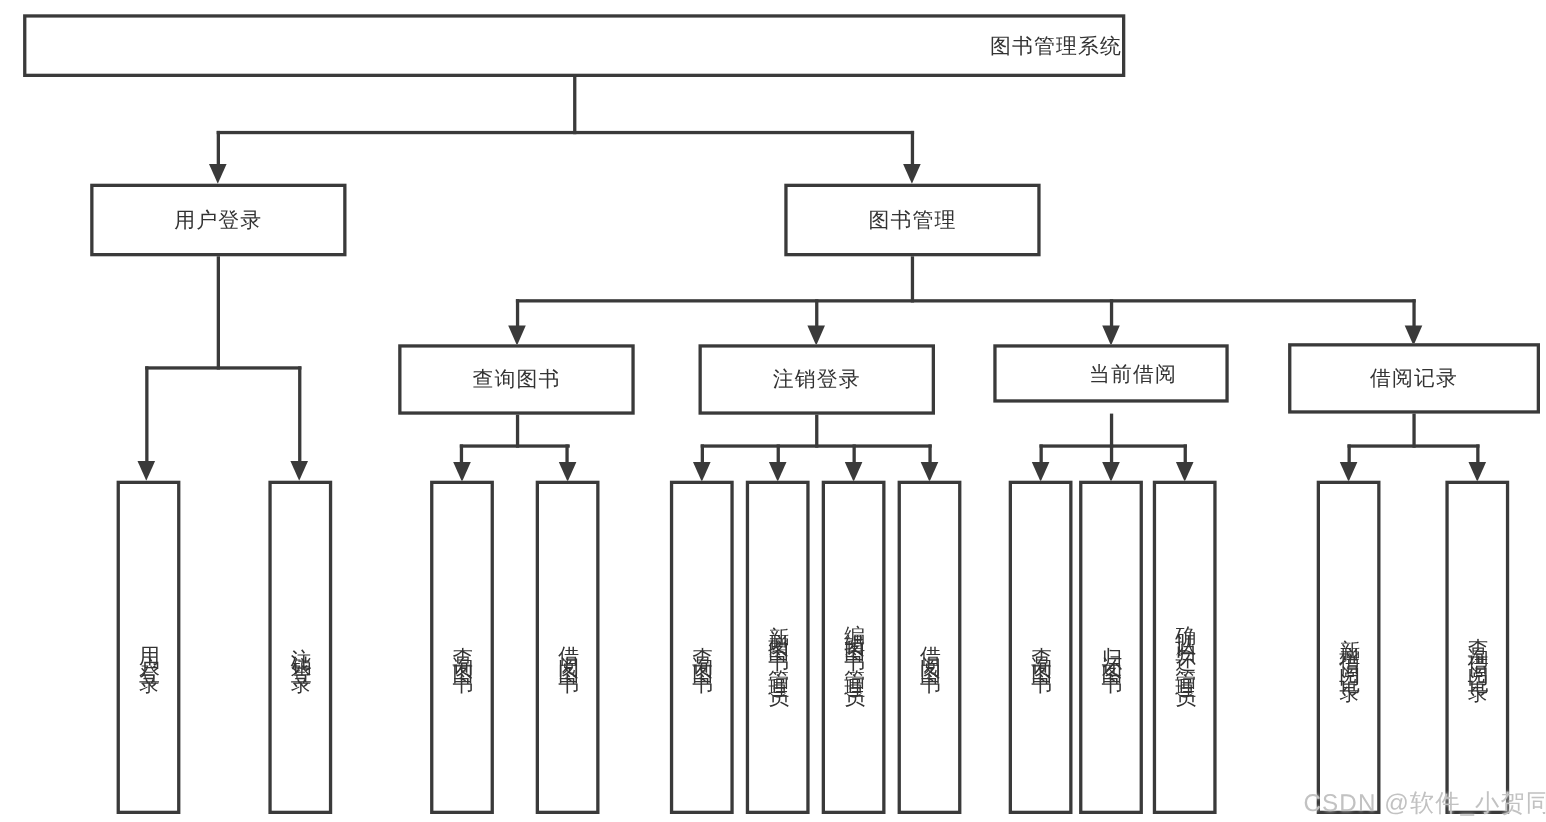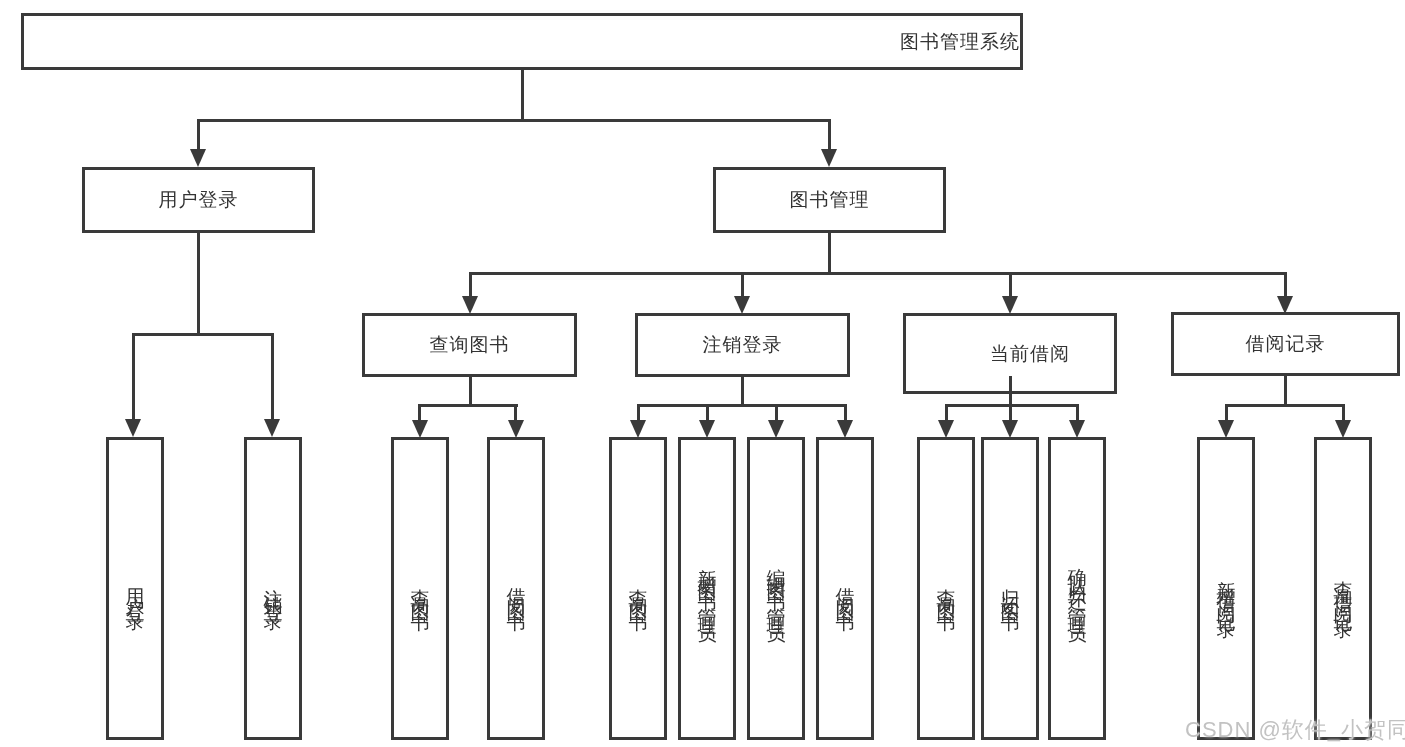--- a/index.html
+++ b/index.html
@@ -98,21 +98,21 @@
   <div class="arrow" style="left:1002px;top:296px;"></div>
   <div class="vline" style="left:1284px;top:272px;height:25px;"></div>
   <div class="arrow" style="left:1277px;top:296px;"></div>
 
   <div class="box" style="left:362px;top:313px;width:215px;height:64px;">
     <span>查询图书</span>
   </div>
   <div class="box" style="left:635px;top:313px;width:215px;height:64px;">
     <span>注销登录</span>
   </div>
-  <div class="box" style="left:903px;top:313px;width:214px;height:81px;padding-left:40px;">
+  <div class="box" style="left:903px;top:313px;width:214px;height:53px;padding-left:40px;">
     <span>当前借阅</span>
   </div>
   <div class="box" style="left:1171px;top:312px;width:229px;height:64px;">
     <span>借阅记录</span>
   </div>
 
   <div class="vline" style="left:469px;top:377px;height:30px;"></div>
   <div class="hline" style="left:418px;top:404px;width:100px;"></div>
   <div class="vline" style="left:418px;top:404px;height:18px;"></div>
   <div class="arrow" style="left:412px;top:420px;"></div>

